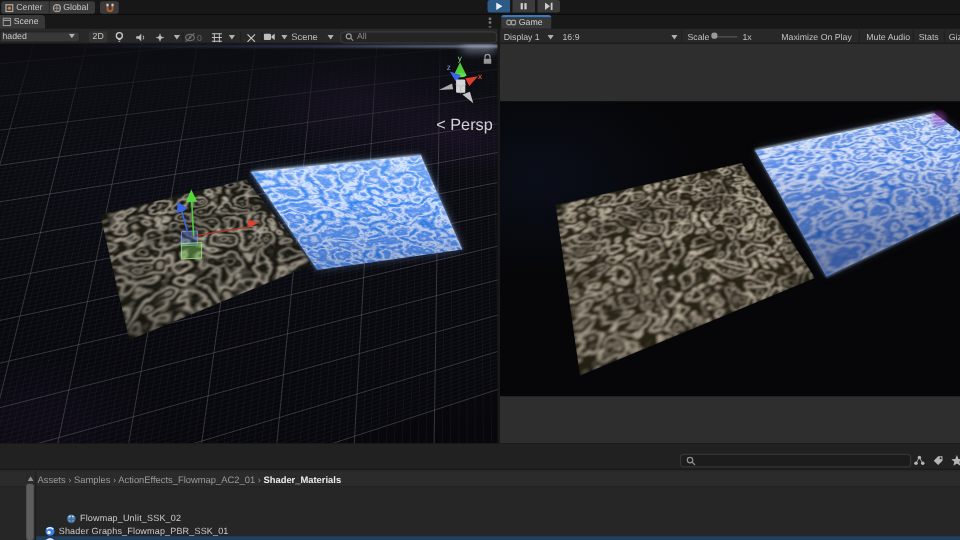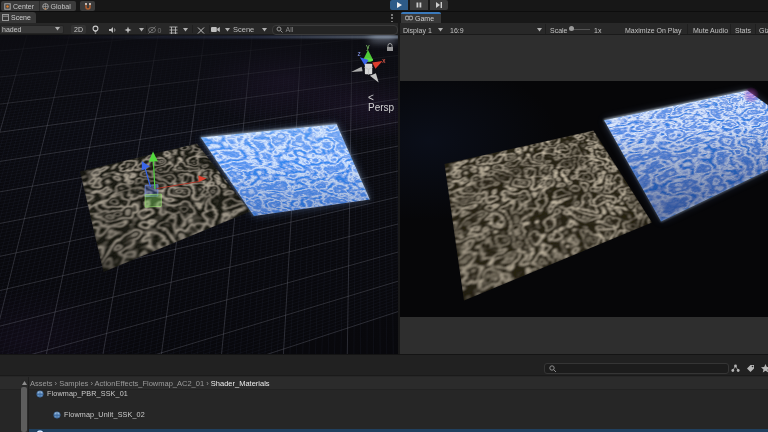--- a/index.html
+++ b/index.html
@@ -317,21 +317,21 @@
 <polygon points="14.5,34.6 26,28.8 27,33.8" fill="#ababab"></polygon>
 <polygon points="44.5,46 35,38.5 41.5,36" fill="#c4c4c4"></polygon>
 <polygon points="33,10.5 27.5,21.6 38.5,21.6" fill="#4fcb38"></polygon>
 <ellipse cx="33" cy="21.6" rx="5.5" ry="1.9" fill="#5fde46"></ellipse>
 <polygon points="24,18.5 33.5,21.5 29.5,27.5" fill="#3a63ea"></polygon>
 <polygon points="48.7,22.6 37.5,24.3 41,31" fill="#dd3d2d"></polygon>
 <rect x="29.5" y="25.5" width="8" height="11.5" rx="1" fill="#d5d5d5"></rect>
 <path d="M29 29.5l4.5 2 4.5-2" stroke="#bbb" fill="none" stroke-width="0.8"></path>
 <path d="M33.5 31.5v6" stroke="#bbb" stroke-width="0.8"></path>
 </svg>
-<div class="abs t" style="left:368px;top:58px;font-size:10px;color:#d2d2d2">&lt; Persp</div>
+<div class="abs t" style="left:349px;top:58px;font-size:13px;color:#d2d2d2">&lt; Persp</div>
 <svg width="8" height="9" style="position:absolute;left:386px;top:8px;opacity:0.8">
 <path d="M2 4V2.5a2 2 0 0 1 4 0V4" fill="none" stroke="#b9b9b9"></path>
 <rect x="1" y="4" width="6" height="4" fill="#b9b9b9"></rect>
 </svg>
 </div>
 
 <div class="abs" style="left:399px;top:35px;width:369px;height:320px;background:#2e2e2e">
  <div class="abs" style="left:0;top:46px;width:369px;height:235.5px;overflow:hidden;
   background:radial-gradient(130px 80px at 30px 60px, rgba(40,70,140,0.13), transparent), #060608">
   <div class="abs" style="left:0;top:0;filter:blur(4px);opacity:0.30">
@@ -387,47 +387,46 @@
         <path d="M1 4.5L4.5 1h3.5v3.5L4.5 8z" fill="#b5b5b5"></path>
         <circle cx="6.5" cy="2.5" r="0.8" fill="#212121"></circle>
       </svg>
     </div>
  <div class="abs" style="left:761px;top:9px">
       <svg width="9" height="9">
         <path d="M4.5 0l1.3 3.1 3.2.2-2.5 2.1.8 3.1-2.8-1.8-2.8 1.8.8-3.1L0 3.3l3.2-.2z" fill="#b5b5b5"></path>
       </svg>
     </div>
  <div class="abs" style="left:0;top:22px;width:768px;height:13px;background:#2b2b2b;border-bottom:1px solid #222"></div>
- <div class="abs t" style="left:30px;top:25px;font-size:7.5px;color:#9b9b9b">Assets › Samples › ActionEffects_Flowmap_AC2_01 › <span style="color:#ececec;font-weight:normal">Shader_Materials</span></div>
+ <div class="abs t" style="left:30px;top:25px;font-size:7.5px;color:#9b9b9b">Assets › Samples › ActionEffects_Flowmap_AC2_01 › <span style="color:#ececec;font-weight:bold">Shader_Materials</span></div>
  <div class="abs" style="left:28px;top:22px;width:1px;height:55px;background:#1f1f1f"></div>
  <div class="abs" style="left:20.5px;top:24px;width:7px;height:53px;background:#2a2a2a"></div>
  <div class="abs" style="left:21.5px;top:26px;width:5px;height:4px">
       <svg width="5" height="4">
         <path d="M2.5 0L5 4H0z" fill="#8e8e8e"></path>
       </svg>
     </div>
  <div class="abs" style="left:21px;top:32px;width:6px;height:45px;background:#5d5d5d;border-radius:2px"></div>
- <div class="abs" style="left:29px;top:34px;width:739px;height:10.2px;display:flex;align-items:center;padding-left:7px">
-      <svg width="8" height="8" style="margin-right:3px;flex:none">
-        <circle cx="4" cy="4" r="3.3" fill="#6592c4"></circle>
-        <path d="M1.2 2.6a3.3 3.3 0 0 1 5.6 0z" fill="#c3d9ee"></path>
-        <path d="M0.8 4.4h6.4M4 1v6.3" stroke="#3b6799" stroke-width="0.8"></path>
-        <circle cx="4" cy="4" r="3.3" fill="none" stroke="#2e5580" stroke-width="0.5"></circle>
-      </svg>
-      <span class="t" style="font-size:7.2px;letter-spacing:0.15px;color:#cbcbcb">Flowmap_PBR_SSK_01</span>
-    </div>
  <div class="abs" style="left:46px;top:54.6px;width:739px;height:10.2px;display:flex;align-items:center;padding-left:7px">
       <svg width="8" height="8" style="margin-right:3px;flex:none">
         <circle cx="4" cy="4" r="3.3" fill="#6592c4"></circle>
         <path d="M1.2 2.6a3.3 3.3 0 0 1 5.6 0z" fill="#c3d9ee"></path>
         <path d="M0.8 4.4h6.4M4 1v6.3" stroke="#3b6799" stroke-width="0.8"></path>
         <circle cx="4" cy="4" r="3.3" fill="none" stroke="#2e5580" stroke-width="0.5"></circle>
       </svg>
       <span class="t" style="font-size:7.2px;letter-spacing:0.15px;color:#cbcbcb">Flowmap_Unlit_SSK_02</span>
     </div>
+ <div class="abs" style="left:29px;top:64.9px;width:739px;height:10.2px;display:flex;align-items:center;padding-left:7px">
+      <svg width="8" height="8" style="margin-right:3px;flex:none">
+        <circle cx="4" cy="4" r="3.6" fill="#3a80e8"></circle>
+        <path d="M1.4 2.4a3.4 3.4 0 0 1 5.2 0" stroke="#e8f3ff" stroke-width="1.3" fill="none"></path>
+        <circle cx="3.2" cy="5" r="1.4" fill="#eef6ff"></circle>
+      </svg>
+      <span class="t" style="font-size:7.2px;letter-spacing:0.15px;color:#cbcbcb">Shader Graphs_Flowmap_PBR_SSK_01</span>
+    </div>
  <div class="abs" style="left:29px;top:73.8px;width:739px;height:10.2px;background:#20405f;display:flex;align-items:center;padding-left:7px">
       <svg width="8" height="8" style="margin-right:3px;flex:none">
         <circle cx="4" cy="4" r="3.6" fill="#3a80e8"></circle>
         <path d="M1.4 2.4a3.4 3.4 0 0 1 5.2 0" stroke="#e8f3ff" stroke-width="1.3" fill="none"></path>
         <circle cx="3.2" cy="5" r="1.4" fill="#eef6ff"></circle>
       </svg>
       <span class="t" style="font-size:7.2px;letter-spacing:0.15px;color:#cbcbcb"></span>
     </div>
 </div>
 

